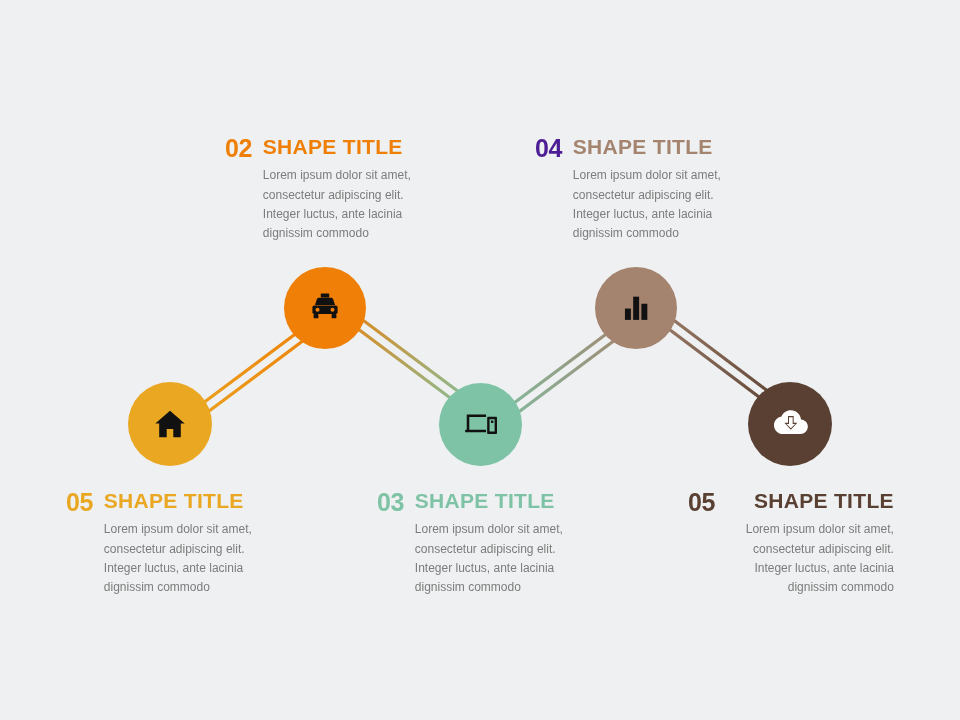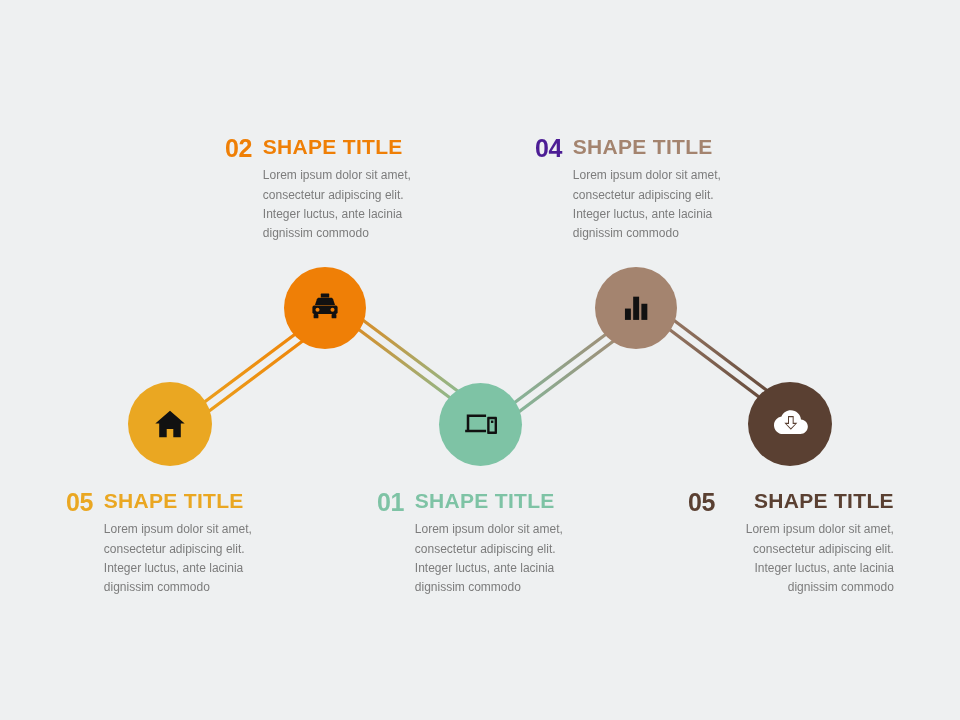--- a/index.html
+++ b/index.html
@@ -191,21 +191,21 @@
       <div class="block-num" style="color:#ef7f06;">02</div>
       <div class="block-body">
         <div class="block-title" style="color:#ef7f06;">SHAPE TITLE</div>
         <div class="block-desc">Lorem ipsum dolor sit amet, consectetur adipiscing elit. Integer luctus, ante lacinia dignissim commodo</div>
       </div>
     </div>
   </div>
 
   <div class="block bottom" style="left:377px; top:489px;">
     <div class="block-head">
-      <div class="block-num" style="color:#7ec3a5;">01</div>
+      <div class="block-num" style="color:#7ec3a5;">03</div>
       <div class="block-body">
         <div class="block-title" style="color:#7ec3a5;">SHAPE TITLE</div>
         <div class="block-desc">Lorem ipsum dolor sit amet, consectetur adipiscing elit. Integer luctus, ante lacinia dignissim commodo</div>
       </div>
     </div>
   </div>
 
   <div class="block top" style="left:535px; top:135px;">
     <div class="block-head">
       <div class="block-num" style="color:#4c1d95;">04</div>

